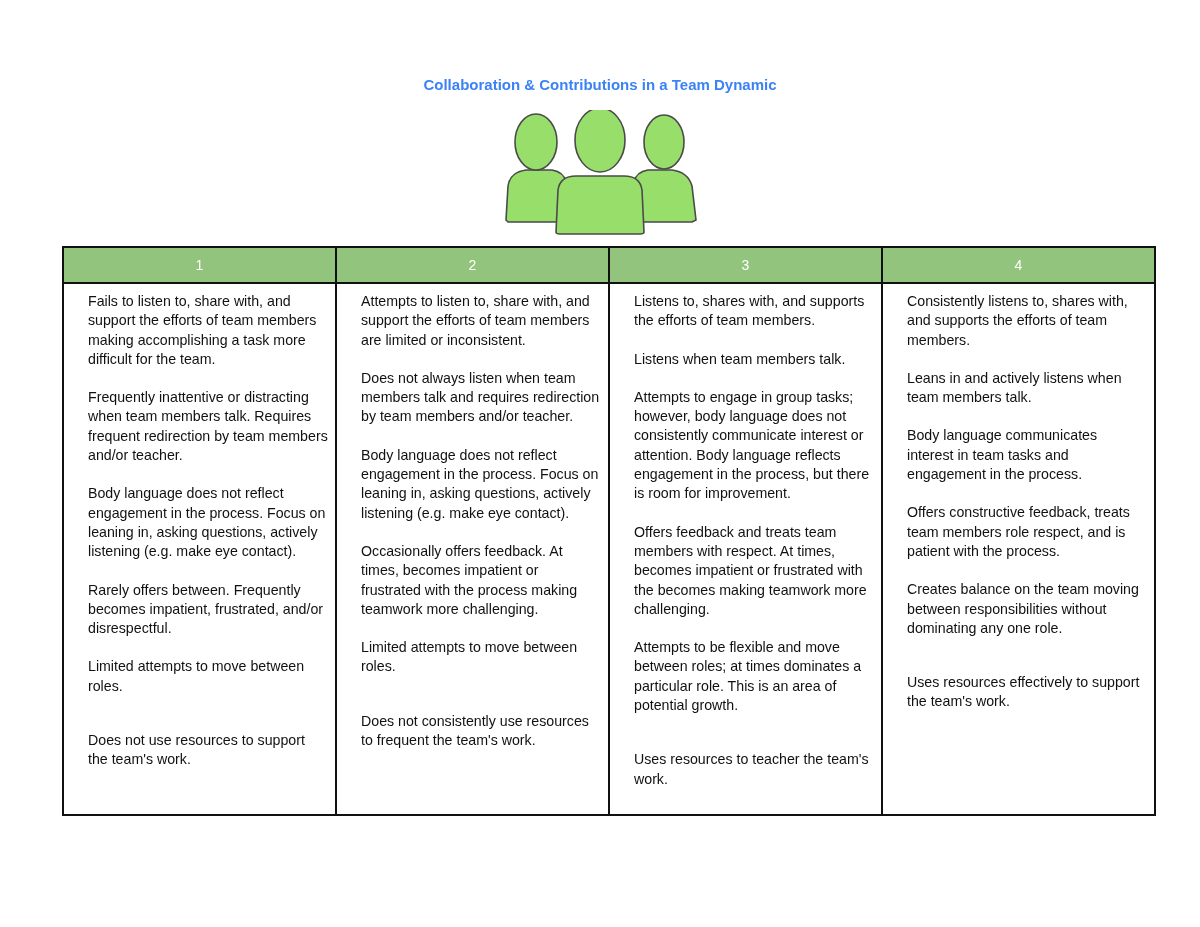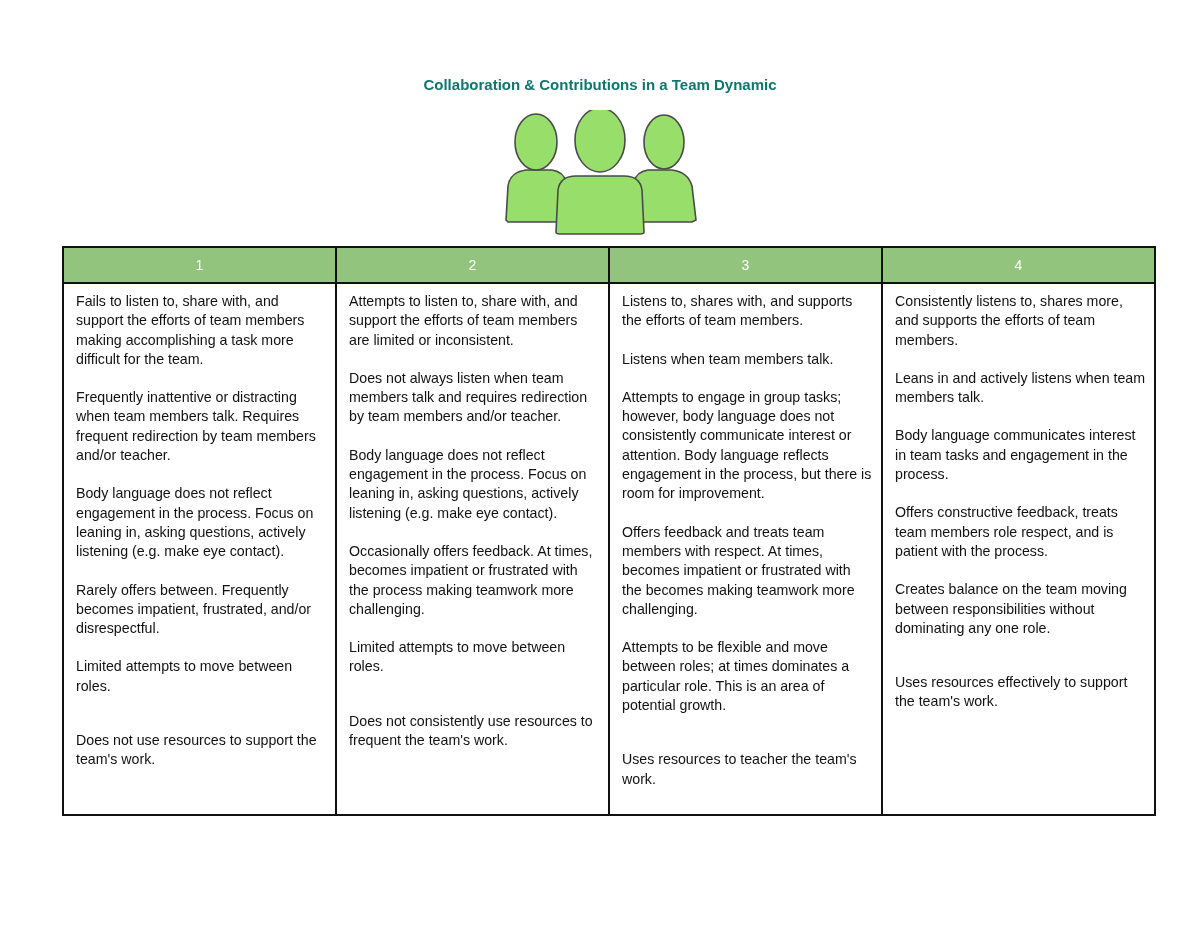--- a/index.html
+++ b/index.html
@@ -16,21 +16,21 @@
       overflow: hidden;
     }
     .title {
       position: absolute;
       left: 0;
       top: 76px;
       width: 1200px;
       text-align: center;
       font-size: 15px;
       font-weight: bold;
-      color: #0f766e;
+      color: #3b82f6;
     }
     .icon-wrap {
       position: absolute;
       left: 500px;
       top: 110px;
       width: 200px;
       height: 125px;
     }
     table.rubric {
       position: absolute;
@@ -48,21 +48,21 @@
       color: #ffffff;
       font-weight: normal;
       font-size: 14px;
       height: 34px;
       padding: 0;
       text-align: center;
       vertical-align: middle;
     }
     table.rubric td {
       vertical-align: top;
-      padding: 8px 7px 6px 12px;
+      padding: 8px 7px 6px 24px;
       font-size: 14.2px;
       line-height: 19.3px;
       height: 516px;
     }
     .para {
       margin: 0 0 19px 0;
     }
     .para:last-child { margin-bottom: 0; margin-top: 35px; }
   </style>
 </head>
@@ -115,21 +115,21 @@
       </td>
       <td>
         <p class="para">Listens to, shares with, and supports the efforts of team members.</p>
         <p class="para">Listens when team members talk.</p>
         <p class="para">Attempts to engage in group tasks; however, body language does not consistently communicate interest or attention. Body language reflects engagement in the process, but there is room for improvement.</p>
         <p class="para">Offers feedback and treats team members with respect. At times, becomes impatient or frustrated with the becomes making teamwork more challenging.</p>
         <p class="para">Attempts to be flexible and move between roles; at times dominates a particular role. This is an area of potential growth.</p>
         <p class="para">Uses resources to teacher the team's work.</p>
       </td>
       <td>
-        <p class="para">Consistently listens to, shares more, and supports the efforts of team members.</p>
+        <p class="para">Consistently listens to, shares with, and supports the efforts of team members.</p>
         <p class="para">Leans in and actively listens when team members talk.</p>
         <p class="para">Body language communicates interest in team tasks and engagement in the process.</p>
         <p class="para">Offers constructive feedback, treats team members role respect, and is patient with the process.</p>
         <p class="para">Creates balance on the team moving between responsibilities without dominating any one role.</p>
         <p class="para">Uses resources effectively to support the team's work.</p>
       </td>
     </tr>
   </tbody>
 </table>
 

